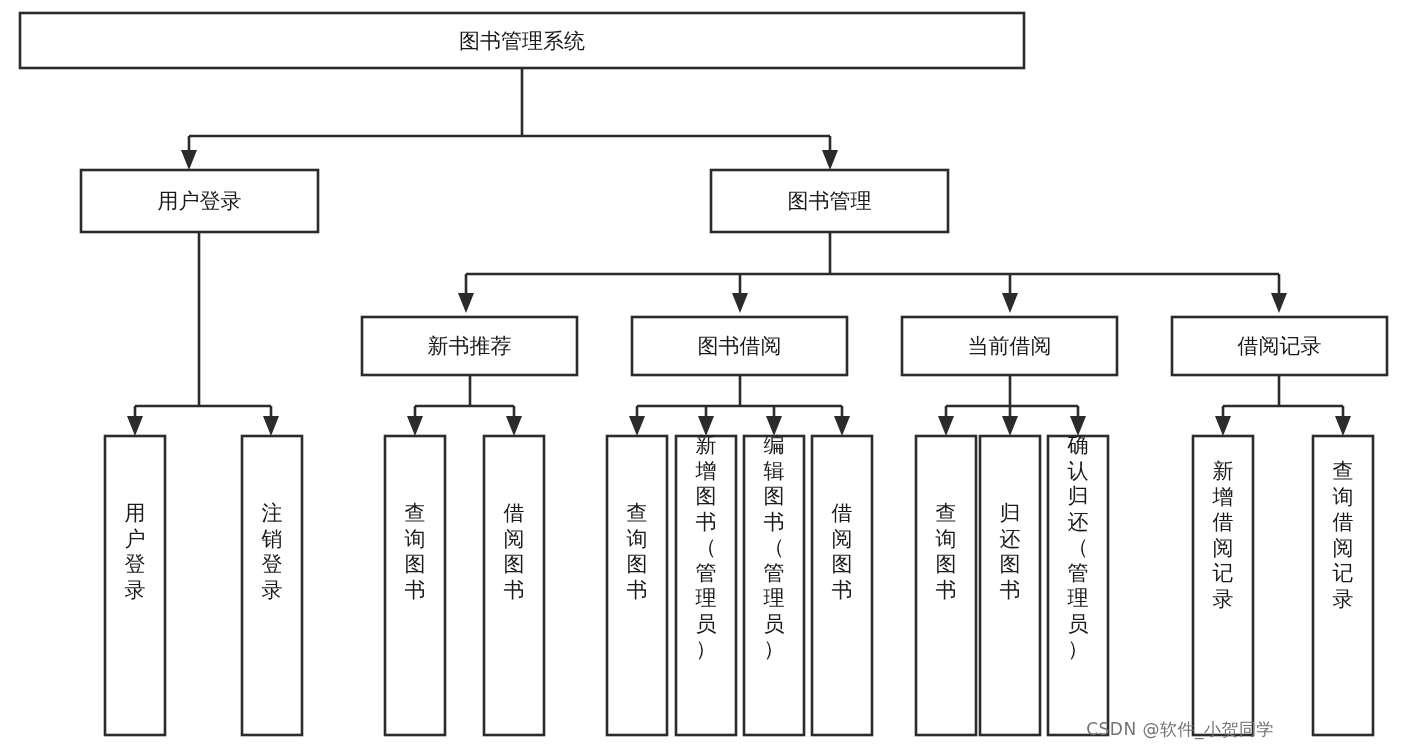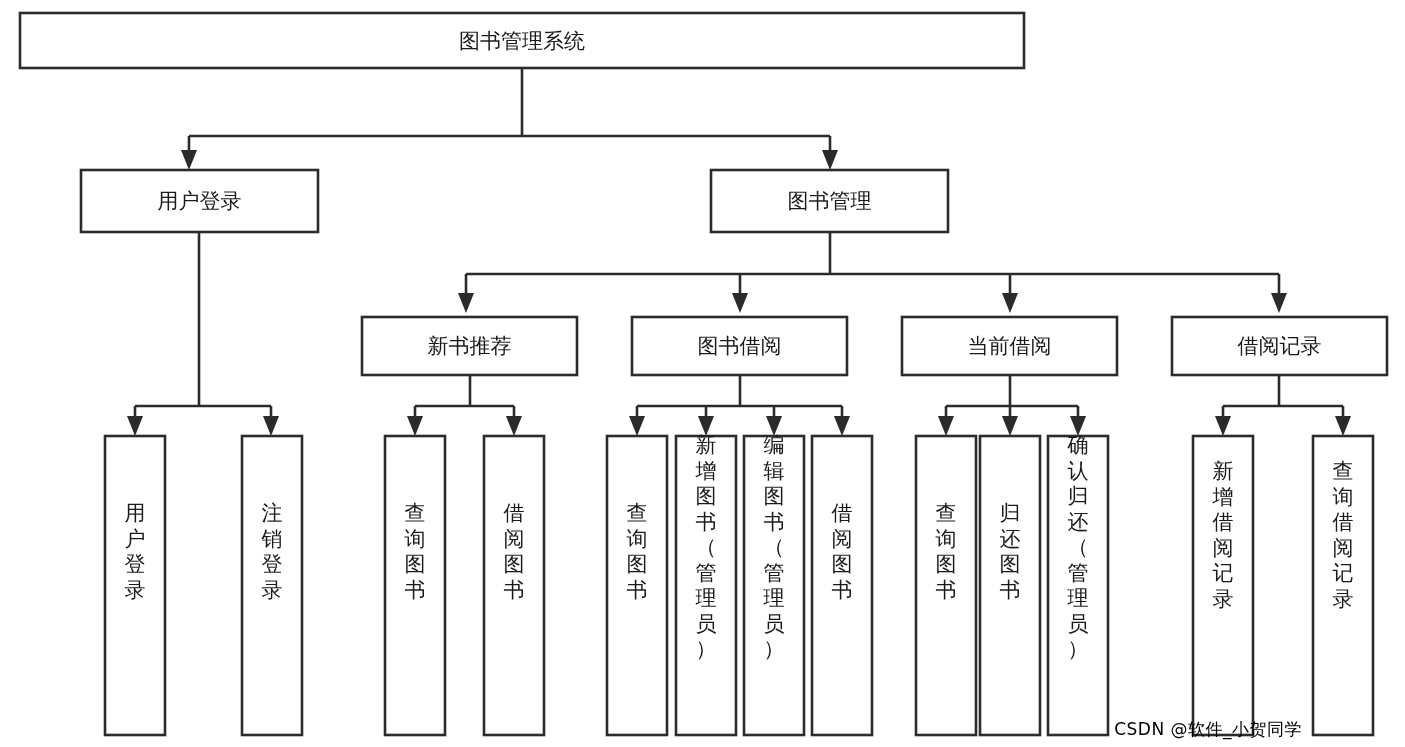--- a/index.html
+++ b/index.html
@@ -11,21 +11,20 @@
     width: 1405px;
     height: 747px;
     overflow: hidden;
     font-family: "DejaVu Sans", "Liberation Sans", sans-serif;
   }
   #diagram-root {
     position: relative;
     width: 1284px;
     height: 747px;
     background: #ffffff;
-    padding-left: 28px;
   }
   svg#flow {
     position: absolute;
     left: 0;
     top: 0;
     width: 1405px;
     height: 747px;
     display: block;
   }
   .node-rect {
@@ -55,21 +54,21 @@
     font-family: "DejaVu Sans", "Liberation Sans", sans-serif;
     font-size: 21px;
     text-anchor: middle;
   }
   .watermark {
     position: absolute;
     right: 10px;
     bottom: 6px;
     font-family: "DejaVu Sans", "Liberation Sans", sans-serif;
     font-size: 17px;
-    color: #000000;
+    color: #737373;
     letter-spacing: 0.5px;
     white-space: nowrap;
     pointer-events: none;
   }
 </style>
 </head>
 <body>
 
 <div id="diagram-root">
 

